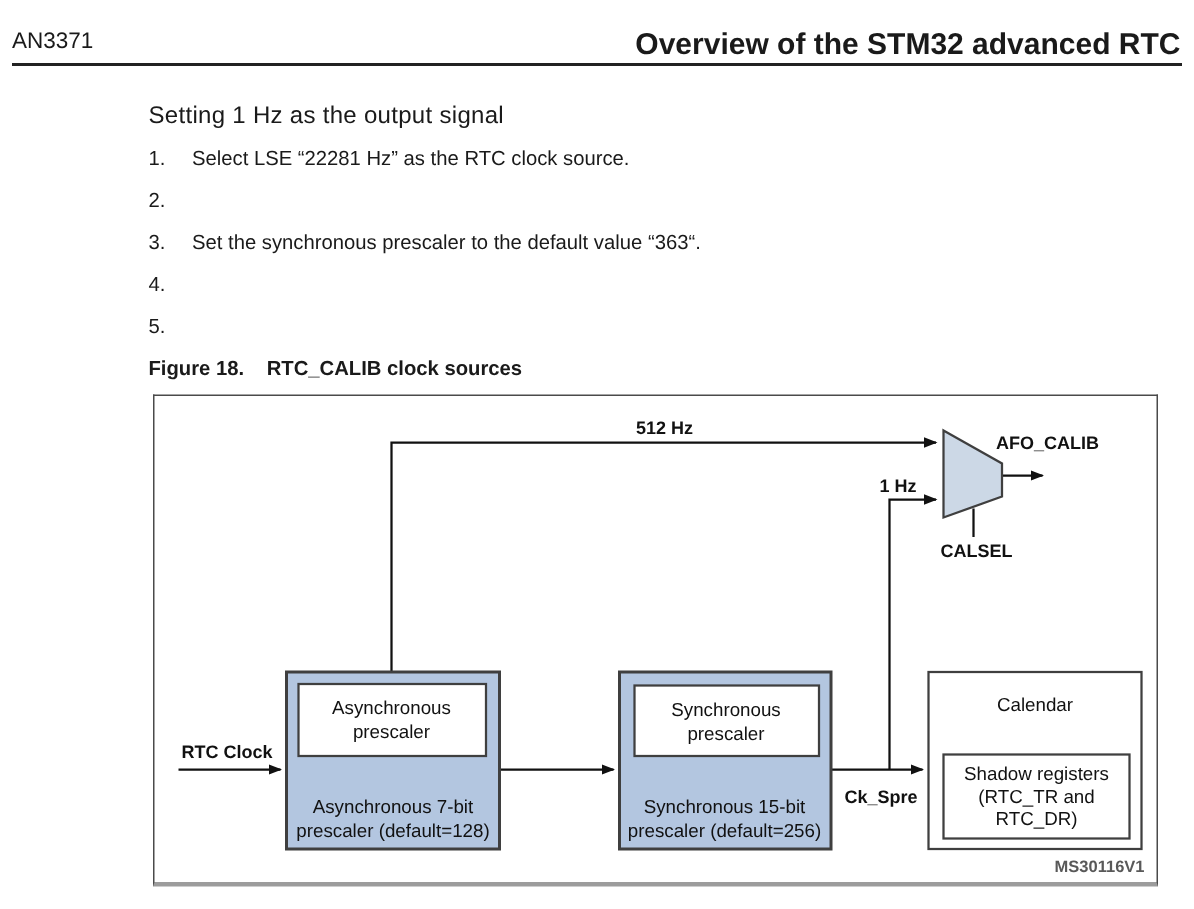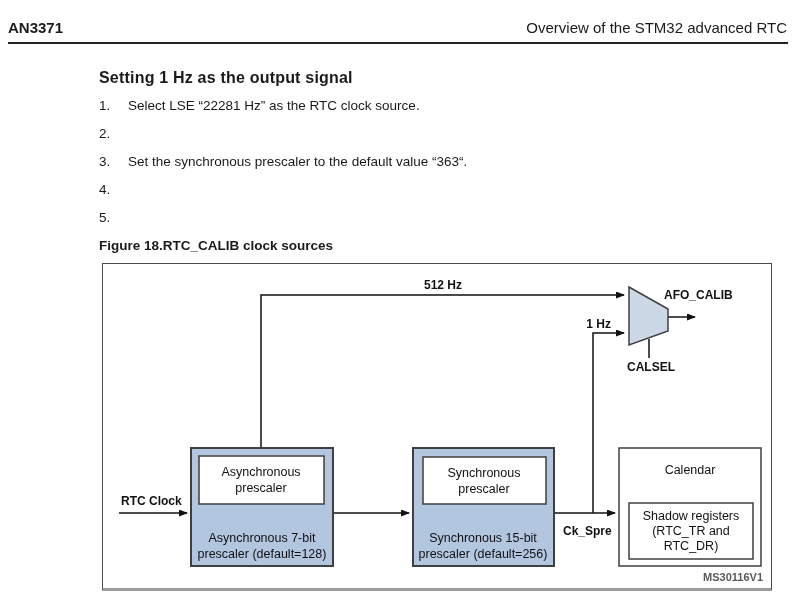--- a/index.html
+++ b/index.html
@@ -3,32 +3,32 @@
 <meta charset="utf-8">
 <style>
   html,body{margin:0;padding:0;}
   body{
     width:796px;height:606px;position:relative;background:#ffffff;
     font-family:"Liberation Sans","DejaVu Sans",sans-serif;color:#1a1a1a;
     overflow:hidden;
   }
   .abs{position:absolute;}
   
-  .hdr-left{top:19px;left:8px;font-size:15px;font-weight:bold;}
-  .hdr-right{top:19px;right:9px;font-size:15px;font-weight:normal;}
+  .hdr-left{top:19px;left:8px;font-size:15px;font-weight:normal;}
+  .hdr-right{top:19px;right:9px;font-size:20px;font-weight:bold;}
   .hdr-rule{top:42px;left:8px;width:780px;height:2px;background:#222;}
   
-  .sec-heading{top:69px;left:99px;font-size:16px;font-weight:bold;letter-spacing:.2px;}
+  .sec-heading{top:69px;left:99px;font-size:16px;font-weight:normal;letter-spacing:.2px;}
   .steps{top:94px;left:99px;width:560px;}
   .step{position:relative;height:28px;font-size:13.5px;}
   .step .num{position:absolute;left:0;top:4px;}
   .step .txt{position:absolute;left:29px;top:4px;white-space:nowrap;}
   
   .fig-caption{top:238px;left:99px;font-size:13.5px;font-weight:bold;}
-  .fig-caption .fig-title{}
+  .fig-caption .fig-title{margin-left:15px;}
   
   .fig-frame{
     top:263px;left:102px;width:668px;height:324px;
     border:1px solid #4a4a4a;border-bottom:3px solid #9c9c9c;
     background:#fff;
   }
   svg text{font-family:"Liberation Sans","DejaVu Sans",sans-serif;fill:#111;}
   .sig-label{font-size:12px;font-weight:bold;}
   .box-label{font-size:12.5px;}
   .watermark{font-size:11px;font-weight:bold;fill:#595959;}

